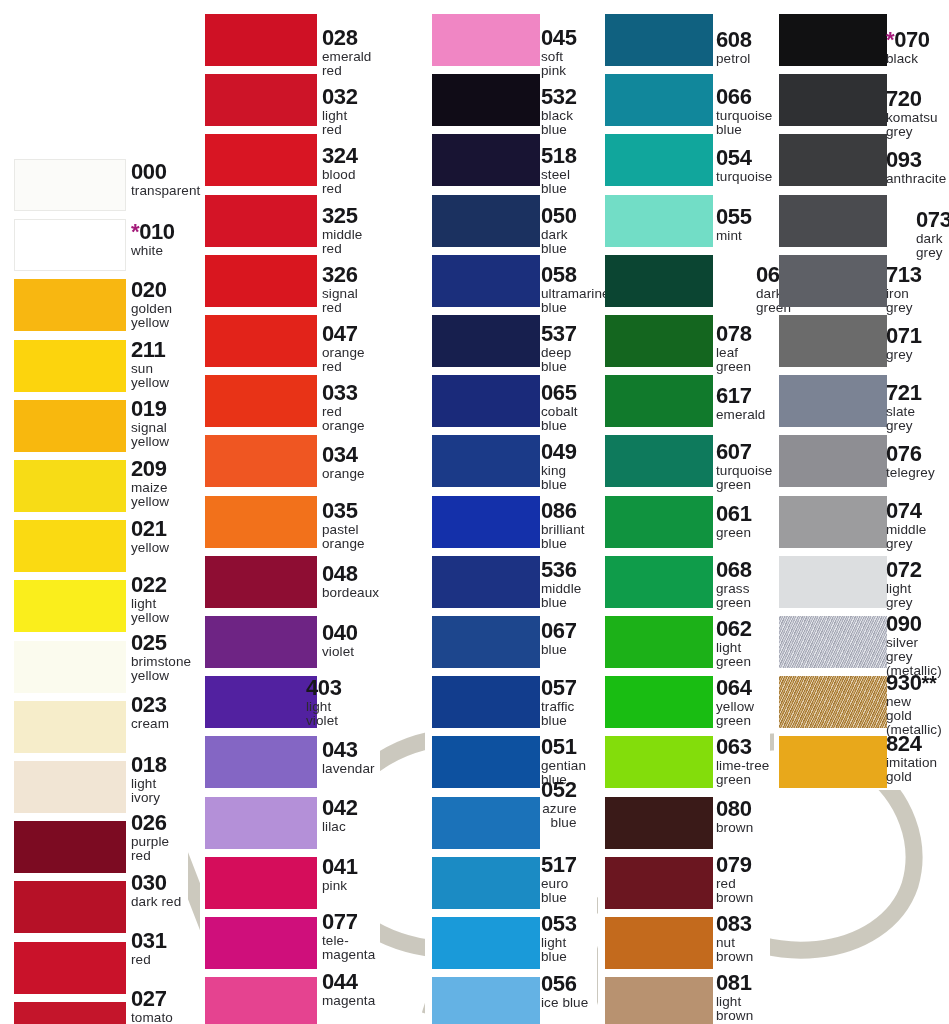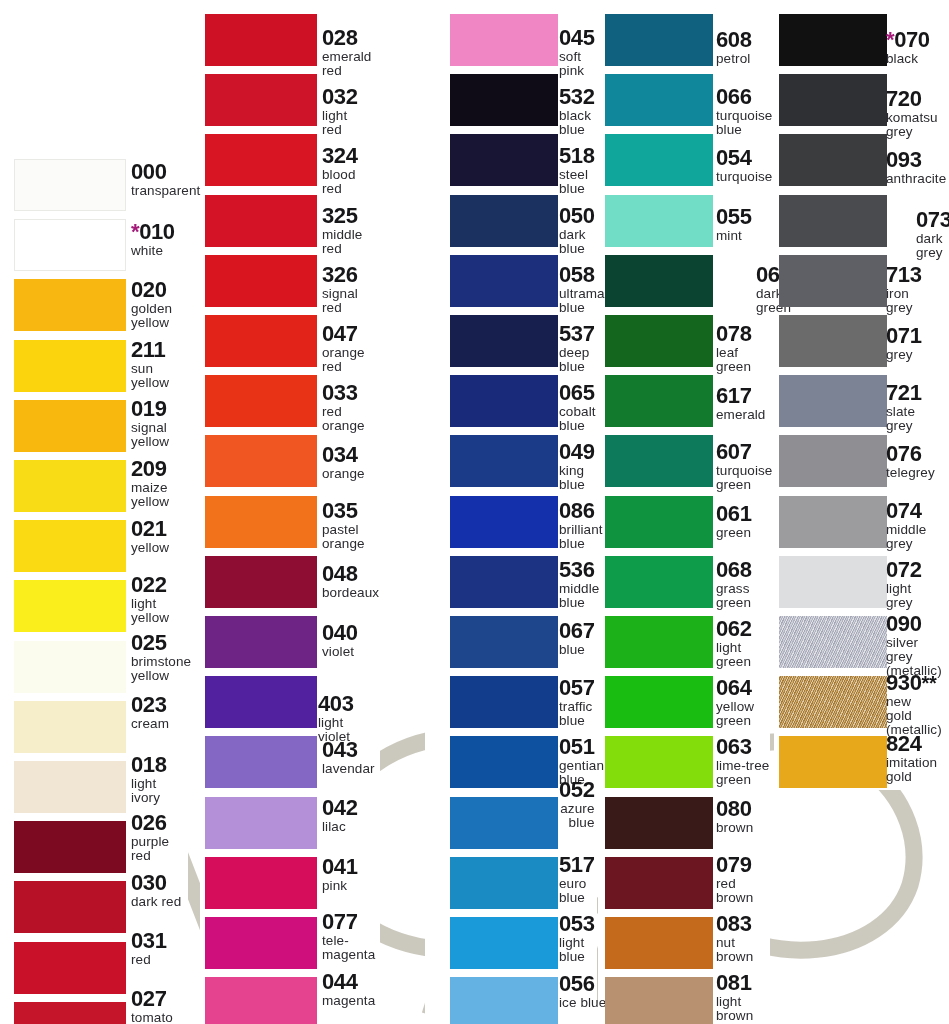--- a/index.html
+++ b/index.html
@@ -246,21 +246,21 @@
       <div class="label-block" style="left: 322px; top: 563px;">
         <span class="code">048</span>
         <span class="name">bordeaux</span>
       </div>
       <div class="swatch-chip" style="left: 205px; top: 616px; width: 112px; height: 52px; background: rgb(110, 36, 132);"></div>
       <div class="label-block" style="left: 322px; top: 622px;">
         <span class="code">040</span>
         <span class="name">violet</span>
       </div>
       <div class="swatch-chip" style="left: 205px; top: 676px; width: 112px; height: 52px; background: rgb(82, 33, 160);"></div>
-      <div class="label-block" style="left: 318px; top: 677px; margin-top: 16px;">
+      <div class="label-block" style="left: 306px; top: 677px;">
         <span class="code">403</span>
         <span class="name">light
 violet</span>
       </div>
       <div class="swatch-chip" style="left: 205px; top: 736px; width: 112px; height: 52px; background: rgb(132, 102, 196);"></div>
       <div class="label-block" style="left: 322px; top: 739px;">
         <span class="code">043</span>
         <span class="name">lavendar</span>
       </div>
       <div class="swatch-chip" style="left: 205px; top: 797px; width: 112px; height: 52px; background: rgb(180, 144, 216);"></div>
@@ -279,21 +279,21 @@
         <span class="name">tele-
 magenta</span>
       </div>
       <div class="swatch-chip" style="left: 205px; top: 977px; width: 112px; height: 52px; background: rgb(229, 67, 144);"></div>
       <div class="label-block" style="left: 322px; top: 971px;">
         <span class="code">044</span>
         <span class="name">magenta</span>
       </div>
     </div>
     <div class="label-card" style="left: 425px; top: 0px; width: 172px; height: 1024px;"></div>
-    <div class="column" style="left: 0px; width: 827px; height: 1024px; margin-left: 18px;">
+    <div class="column" style="left: 0px; width: 827px; height: 1024px;">
       <div class="swatch-chip" style="left: 432px; top: 14px; width: 108px; height: 52px; background: rgb(240, 134, 196);"></div>
       <div class="label-block" style="left: 541px; top: 27px;">
         <span class="code">045</span>
         <span class="name">soft
 pink</span>
       </div>
       <div class="swatch-chip" style="left: 432px; top: 74px; width: 108px; height: 52px; background: rgb(16, 12, 23);"></div>
       <div class="label-block" style="left: 541px; top: 86px;">
         <span class="code">532</span>
         <span class="name">black

